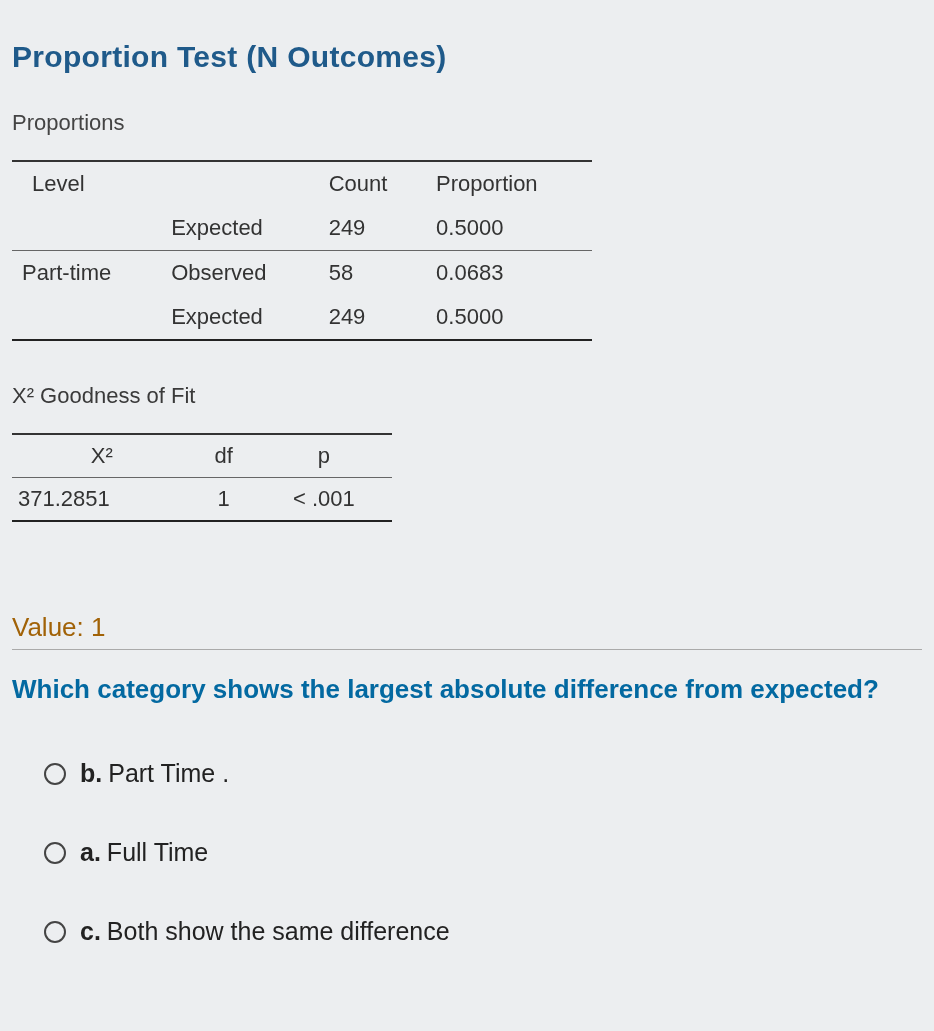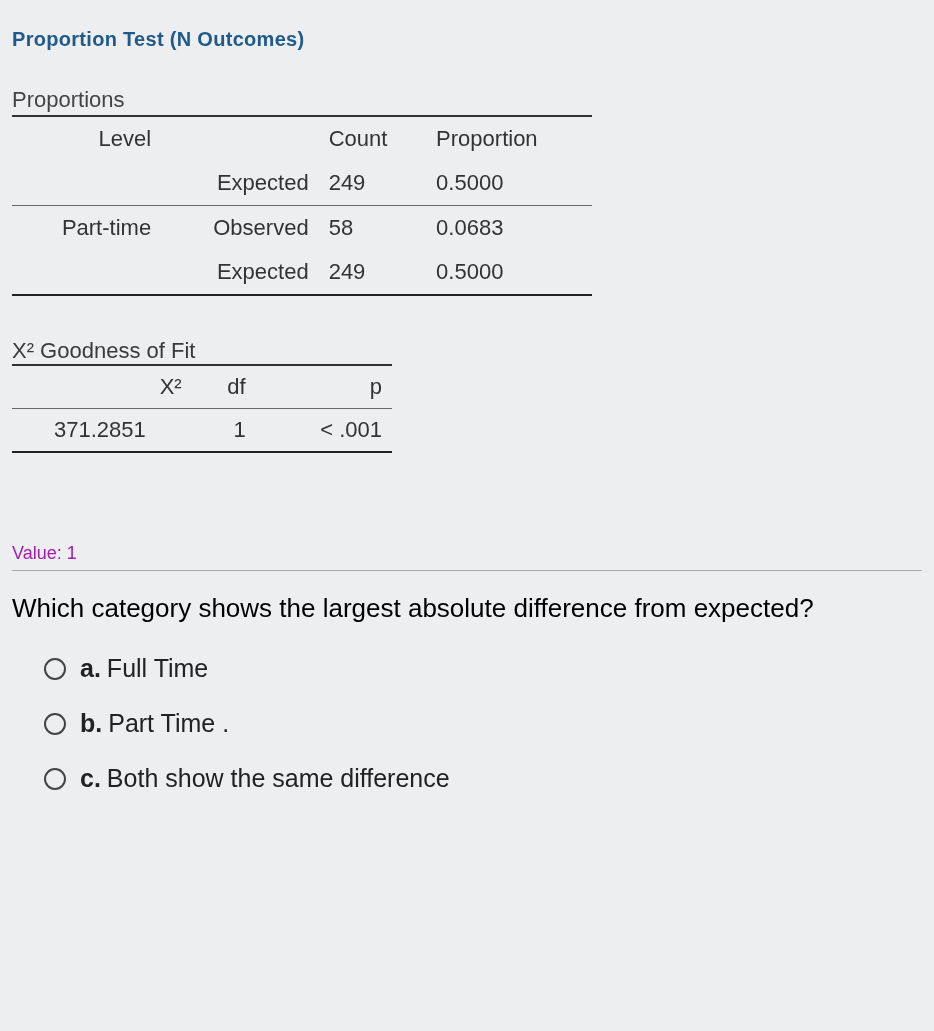--- a/index.html
+++ b/index.html
@@ -1,43 +1,43 @@
 <!DOCTYPE html>
 <html><head>
 <meta charset="utf-8">
 <style>
-  * { box-sizing: border-box; }
+  * { box-sizing: border-box; margin-top: 24px; }
   body {
     margin: 0;
     padding: 10px 12px;
     font-family: "Segoe UI", Arial, sans-serif;
     background: #eceef0;
     color: #2a2a2a;
     width: 934px;
   }
   .title {
-    font-size: 20px;
+    font-size: 30px;
     font-weight: 700;
     color: #1f5a8a;
-    margin: 18px 0 36px 0;
+    margin: 6px 0 36px 0;
     letter-spacing: 0.3px;
   }
   .subheader {
     font-size: 22px;
     color: #444;
     margin-bottom: 2px;
   }
   .prop-table {
     border-collapse: collapse;
     width: 580px;
     margin-bottom: 42px;
   }
   .prop-table th, .prop-table td {
     padding: 9px 10px;
-    text-align: right;
+    text-align: left;
     font-size: 22px;
     font-weight: 400;
     color: #333;
   }
   .prop-table th.right, .prop-table td.right {
     text-align: left;
   }
   .border-top-strong { border-top: 2px solid #333; }
   .border-top-light  { border-top: 1px solid #666; }
   .border-bottom-strong { border-bottom: 2.5px solid #222; }
@@ -45,36 +45,37 @@
   .gof-table {
     border-collapse: collapse;
     width: 380px;
     margin-bottom: 90px;
   }
   .gof-table th, .gof-table td {
     padding: 8px 10px;
     font-size: 22px;
     font-weight: 400;
     color: #333;
-    text-align: right;
+    text-align: center;
   }
   .value-line {
-    font-size: 18px;
-    color: #a21caf;
+    font-size: 26px;
+    color: #a16207;
     margin-bottom: 6px;
   }
   .divider {
     border: none;
     border-top: 1px solid #aaa;
     margin: 6px 0 22px 0;
   }
   .question {
     font-size: 26px;
-    color: #000000;
+    color: #0369a1;
     margin-bottom: 30px;
+    font-weight: bold;
   }
   .options { padding-left: 32px; }
   .option-row {
     display: flex;
     align-items: center;
     gap: 14px;
     font-size: 25px;
     color: #222;
     margin-bottom: 26px;
     cursor: pointer;
@@ -127,44 +128,44 @@
 <div class="gof-title">Χ² Goodness of Fit</div>
 
 <table class="gof-table">
   <tbody>
       <tr class="border-top-strong">
     <th>Χ²</th>
     <th>df</th>
     <th>p</th>
   </tr>
   <tr class="border-top-light border-bottom-strong">
-    <td style="text-align:center; padding-left:6px;">371.2851</td>
+    <td style="text-align:left; padding-left:6px;">371.2851</td>
     <td>1</td>
     <td>&lt; .001</td>
   </tr>
 </tbody>
   </table>
 
 <div class="value-line">Value: 1</div>
 
 <hr class="divider">
 
 <div class="question">Which category shows the largest absolute difference from expected?</div>
 
 <div class="options">
   <div class="option-row">
     <span class="radio"></span>
     <span>
-      <span class="opt-letter">a.</span><span>Full Time</span>
+      <span class="opt-letter">b.</span><span>Part Time .</span>
     </span>
   </div>
   <div class="option-row">
     <span class="radio"></span>
     <span>
-      <span class="opt-letter">b.</span><span>Part Time .</span>
+      <span class="opt-letter">a.</span><span>Full Time</span>
     </span>
   </div>
   <div class="option-row">
     <span class="radio"></span>
     <span>
       <span class="opt-letter">c.</span><span>Both show the same difference</span>
     </span>
   </div>
 </div>
 

